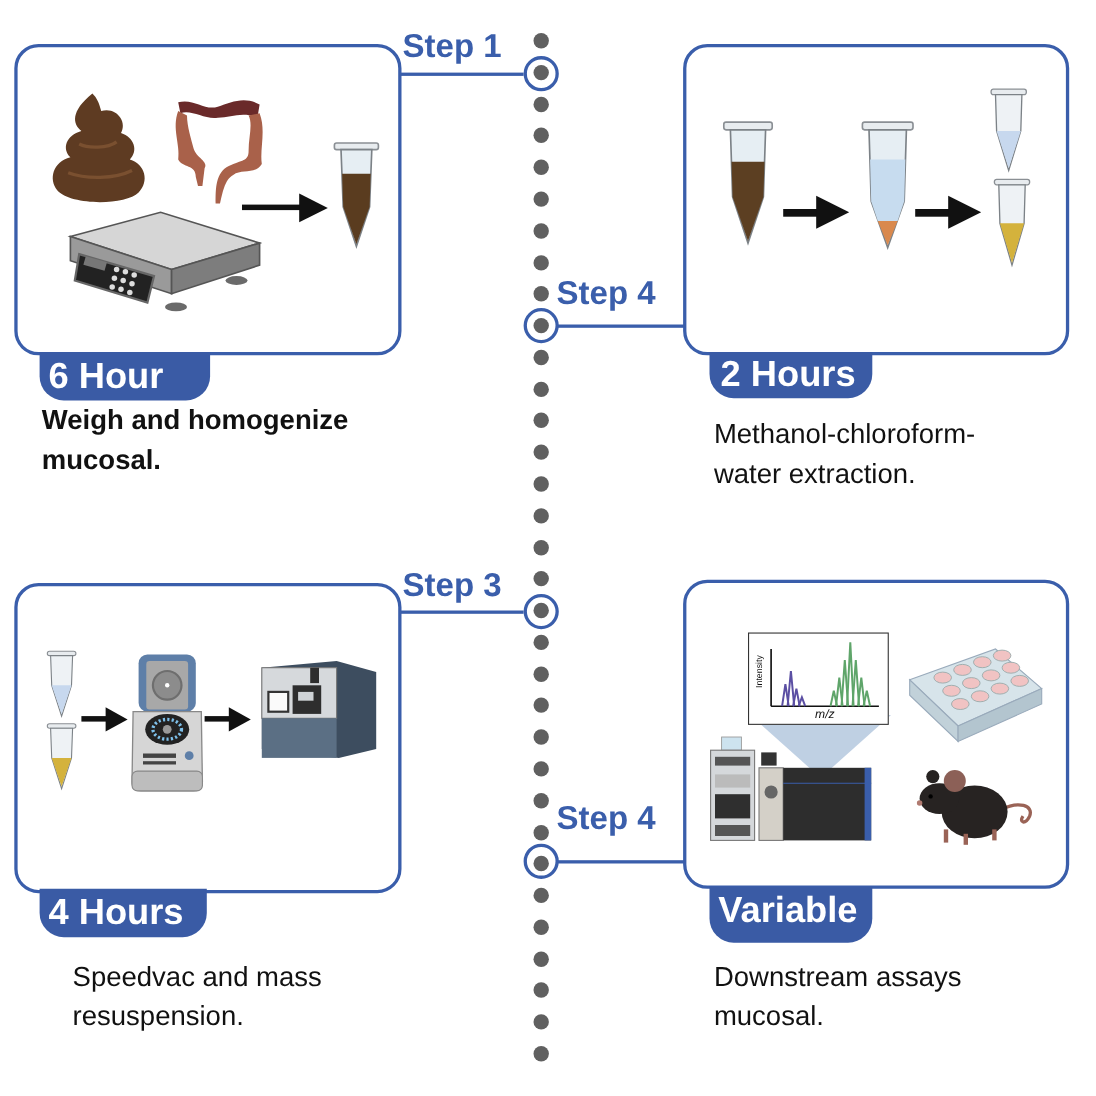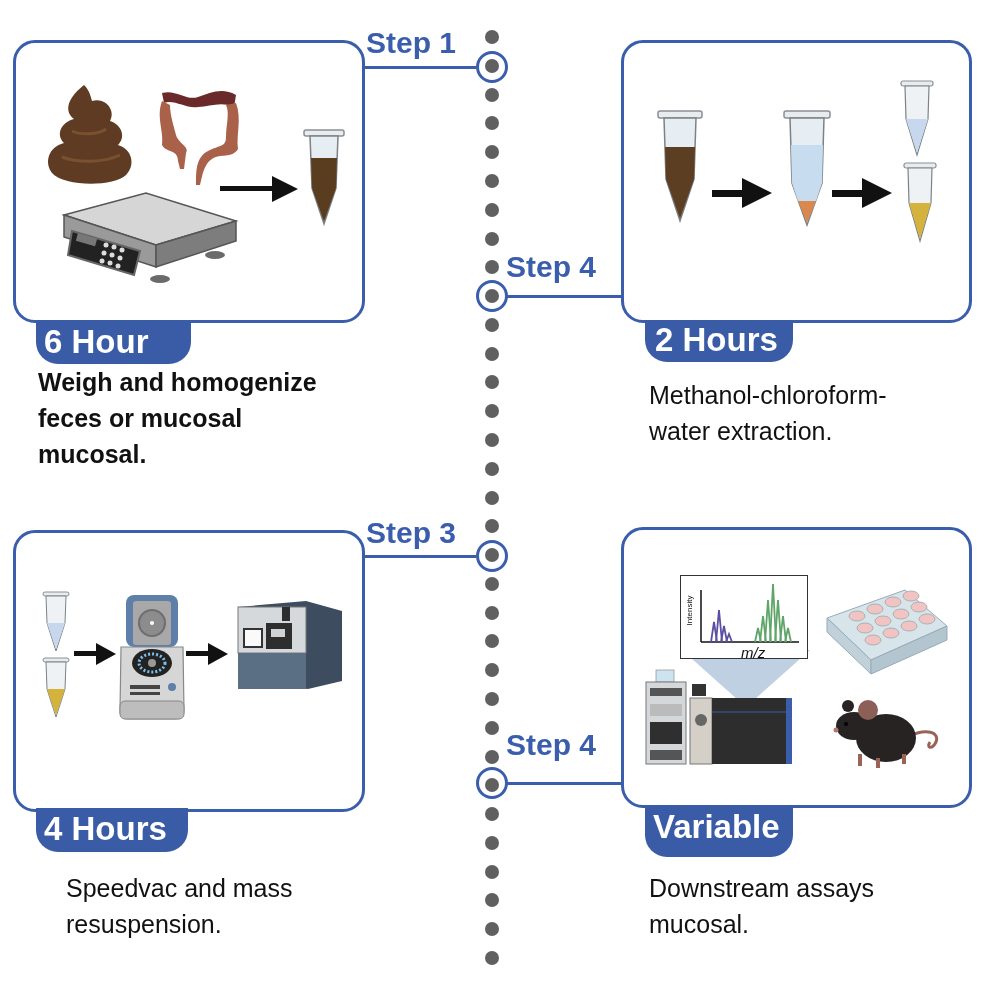--- a/index.html
+++ b/index.html
@@ -99,21 +99,20 @@
         <circle cx="50" cy="70" r="2.5"></circle>
         <circle cx="58" cy="73" r="2.5"></circle>
     </g>
     <ellipse cx="155" cy="62" rx="10" ry="4" fill="#6a6a6a"></ellipse>
     <ellipse cx="100" cy="86" rx="10" ry="4" fill="#6a6a6a"></ellipse>
   </svg>
 </div>
 <div class="tab" style="left:36px; top:320px; width:155px; padding-left:8px;">6 Hour</div>
 <div class="desc" style="left:38px; top:364px;font-weight:bold;">
   <div>Weigh and homogenize</div>
-  <div>feces or mucosal</div>
   <div>mucosal.</div>
 </div>
 
 <div class="step" style="left:506px; top:250px;">Step 4</div>
 <div class="hline" style="left:506px; top:295px; width:118px;"></div>
 <div class="box" style="left:621px; top:40px; width:351px; height:283px;">
   <svg style="left:30px; top:66px;" width="50" height="116">
     <rect x="4" y="2" width="44" height="7" rx="2" fill="#e8ecef" stroke="#8a8f94" stroke-width="1.5"></rect>
     <path d="M10 9 L42 9 L40 70 L26 112 L12 70Z" fill="#e6eef3" stroke="#7c8287" stroke-width="1.5"></path>
     <path d="M11 38 L41 38 L40 70 L26 110 L12 70Z" fill="#5c3f22"></path>
@@ -224,21 +223,21 @@
         <path d="M74 66 L77 52 L80 66"></path>
           <path d="M79 66 L82 40 L85 66"></path>
           <path d="M84 66 L87 24 L90 66"></path>
           <path d="M89 66 L92 8 L95 66"></path>
         <path d="M94 66 L97 24 L100 66"></path>
           <path d="M99 66 L102 40 L105 66"></path>
           <path d="M104 66 L107 52 L110 66"></path>
       </g>
     </svg>
     <div class="abs" style="left:-6px; top:30px; transform:rotate(-90deg); font-size:8px; color:#111;">Intensity</div>
-    <div class="abs" style="left:60px; top:68px; font-size:15px; font-style:italic; color:#111;">m/z</div>
+    <div class="abs" style="left:60px; top:68px; font-size:11px; font-style:italic; color:#111;">m/z</div>
   </div>
 
   <svg style="left:22px; top:140px;" width="150" height="96">
     <rect x="10" y="0" width="18" height="12" fill="#cde3ef" stroke="#999" stroke-width="0.8"></rect>
     <rect x="0" y="12" width="40" height="82" fill="#d5d8db" stroke="#777" stroke-width="1"></rect>
     <rect x="4" y="18" width="32" height="8" fill="#555"></rect>
     <rect x="4" y="34" width="32" height="12" fill="#bbb"></rect>
     <rect x="4" y="52" width="32" height="22" fill="#2f2f2f"></rect>
     <rect x="4" y="80" width="32" height="10" fill="#555"></rect>
     <rect x="44" y="28" width="22" height="66" fill="#d4d0c8" stroke="#777" stroke-width="1"></rect>

